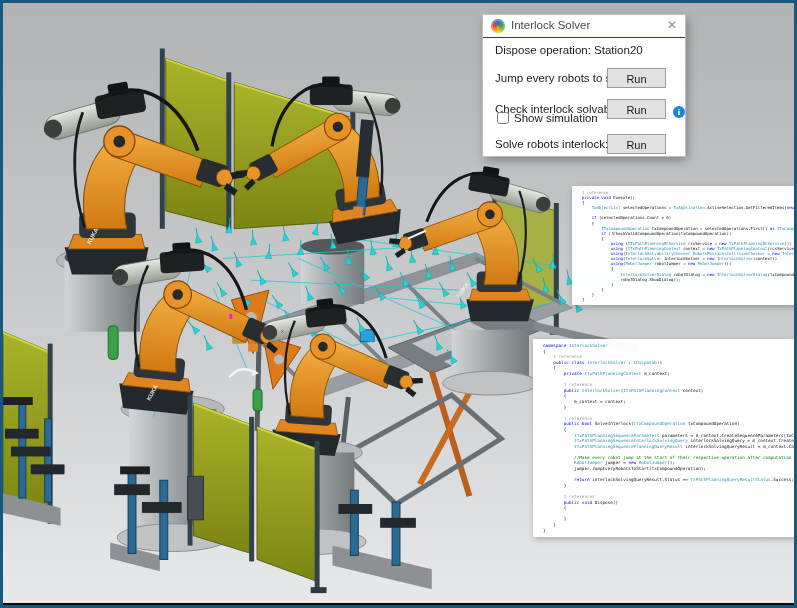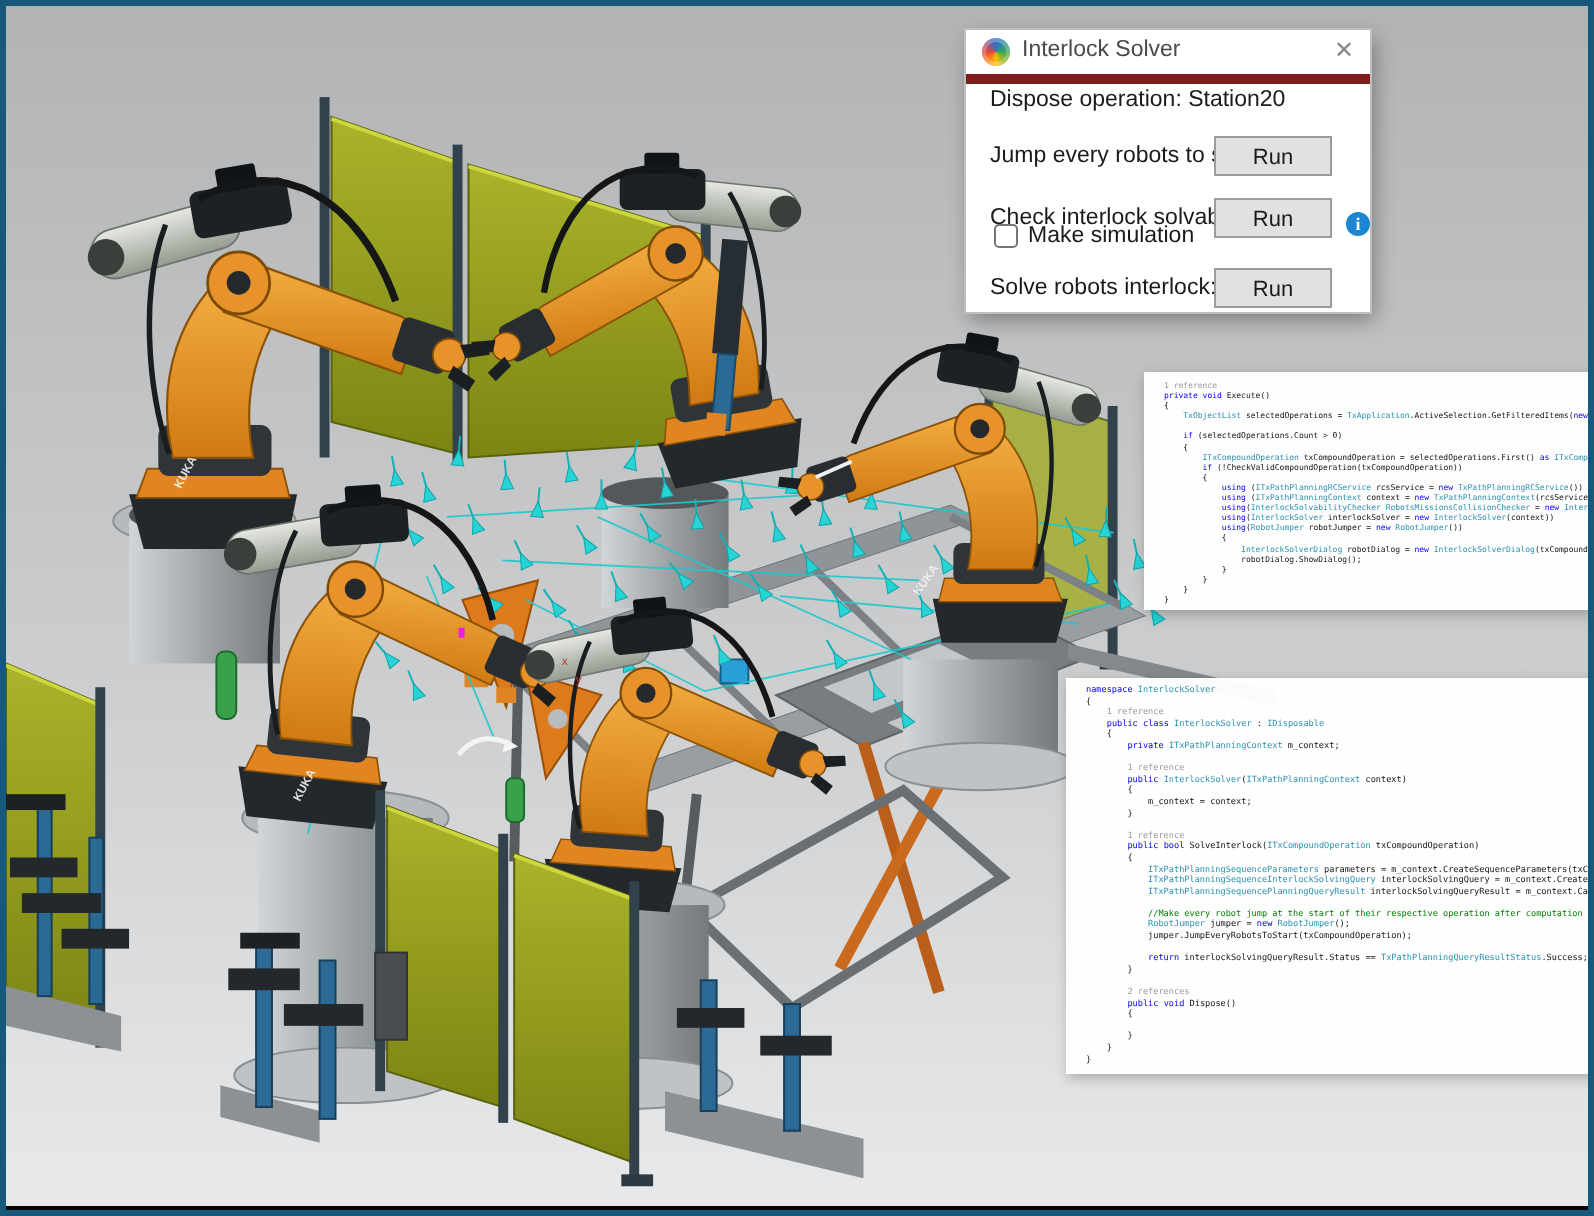--- a/index.html
+++ b/index.html
@@ -5,21 +5,21 @@
   html,body{margin:0;padding:0;background:#888;}
   #stage{position:relative;width:797px;height:608px;box-sizing:border-box;
          border:3px solid #17597c;overflow:hidden;
          font-family:"Liberation Sans",sans-serif;background:#c9cbcd;}
   #scene{position:absolute;left:0;top:0;width:791px;height:602px;display:block;}
   #bottomline{position:absolute;left:0;right:0;bottom:0;height:2px;background:#060606;}
 
   
   .dialog{position:absolute;left:480px;top:12px;width:202px;height:141px;background:#fff;
           box-shadow:0 0 0 1px #bfbfbf,2px 4px 10px rgba(0,0,0,.35);font-size:11px;color:#1b1b1b;}
-  .titlebar{position:absolute;left:0;top:0;right:0;height:22px;border-bottom:5px solid #7f1d1d;text-align:center;}
+  .titlebar{position:absolute;left:0;top:0;right:0;height:22px;border-bottom:1px solid #7f1d1d;text-align:center;}
   .app-icon{position:absolute;left:8px;top:4px;width:14px;height:14px;border-radius:50%;
             background:conic-gradient(#2f6fd0,#34a853,#fbbc05,#ea4335,#2f6fd0);
             box-shadow:inset 0 0 0 2px rgba(255,255,255,.25);}
   .dlg-title{position:absolute;left:28px;top:4px;color:#4a4a4a;font-size:11.5px;}
   .dlg-close{position:absolute;right:8px;top:3px;color:#8a8a8a;font-size:12px;cursor:default;}
   .sel-op{position:absolute;left:12px;top:29px;font-size:11.5px;}
   .dlg-label{position:absolute;left:12px;font-size:11.5px;}
   .dlg-btn{position:absolute;left:124px;width:59px;height:20px;background:#e1e1e1;
            border:1px solid #9c9c9c;font-size:11px;font-family:"Liberation Sans",sans-serif;
            color:#1b1b1b;padding:4px;box-sizing:border-box;}
@@ -326,21 +326,21 @@
 
     <div class="dlg-label" style="top:57px">Jump every robots to start:</div>
     <button class="dlg-btn" style="top:53px">Run</button>
 
     <div class="dlg-label" style="top:88px">Check interlock solvability:</div>
     <button class="dlg-btn" style="top:84px">Run</button>
     <span class="info-badge">i</span>
 
     <div class="chk-row">
       <input type="checkbox" id="showSim" style="">
-      <label for="showSim">Make simulation</label>
+      <label for="showSim">Show simulation</label>
     </div>
 
     <div class="dlg-label" style="top:123px">Solve robots interlock:</div>
     <button class="dlg-btn" style="top:119px">Run</button>
   </div>
 
   <div id="bottomline"></div>
 </div>
 
 </body></html>

